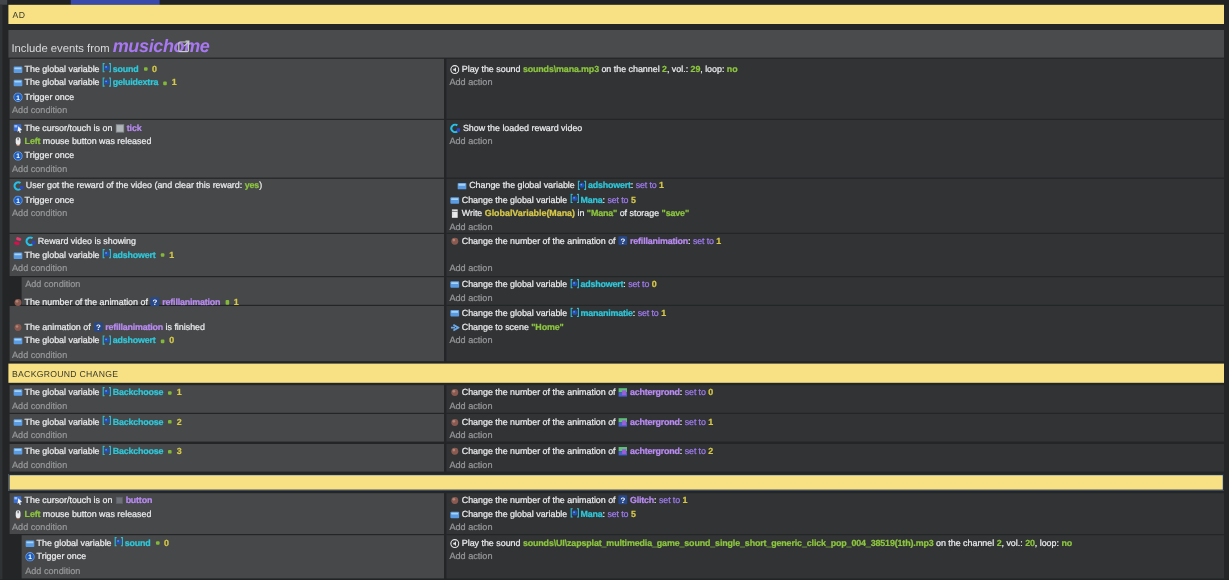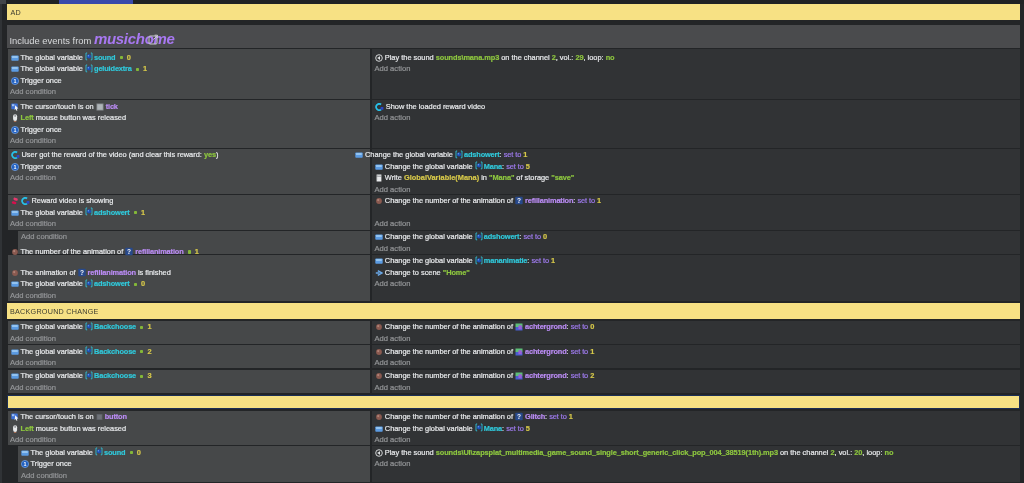--- a/index.html
+++ b/index.html
@@ -88,21 +88,21 @@
 <div class="bx" style="left:372.2px;top:149px;width:647.8px;height:44.5px;background:#313335;"></div>
 <div class="row row" style="left:10.5px;top:149.2px"><svg width="9" height="8" viewBox="0 0 9 8" style="vertical-align:-2px">
         <path d="M 6.1 1.5 A 3.1 3.1 0 1 0 6.1 6.5" fill="none" stroke="#27c0e8" stroke-width="1.7"></path>
         <rect x="5.6" y="3.9" width="2.8" height="2.8" rx="0.4" fill="#2b47c8"></rect>
       </svg>User got the reward of the video (and clear this reward: <b class="g">yes</b>)</div>
 <div class="row row" style="left:10.5px;top:160.8px"><svg width="8" height="8" viewBox="0 0 8 8" style="vertical-align:-2px">
         <circle cx="4" cy="4" r="3.6" fill="#1f5fc0" stroke="#7aa8e8" stroke-width="0.7"></circle>
         <text x="4" y="6" font-family="Liberation Sans" font-size="5.4" font-weight="bold" fill="#fff" text-anchor="middle">1</text>
       </svg>Trigger once</div>
 <div class="add row" style="left:10px;top:172.4px">Add condition</div>
-<div class="row row" style="left:355px;top:149.2px"><svg width="8" height="8" viewBox="0 0 8 8" style="vertical-align:-2px">
+<div class="row row" style="left:381px;top:149.2px"><svg width="8" height="8" viewBox="0 0 8 8" style="vertical-align:-2px">
         <rect x="0.3" y="1.4" width="7.4" height="5.4" rx="0.8" fill="#5b9be2"></rect>
         <rect x="1" y="2.2" width="5.8" height="1.5" rx="0.5" fill="#a8d2f5"></rect>
       </svg>Change the global variable <svg width="8" height="9" viewBox="0 0 8 9" style="vertical-align:-1.5px;margin-right:1px">
         <path d="M2.2 1.0 H1.0 V7.8 H2.2" fill="none" stroke="#2fc0d8" stroke-width="0.9"></path>
         <path d="M5.8 1.0 H7.0 V7.8 H5.8" fill="none" stroke="#2fc0d8" stroke-width="0.9"></path>
         <circle cx="4" cy="4.4" r="2.1" fill="#1d50b8"></circle>
         <circle cx="3.4" cy="3.8" r="0.7" fill="#6aa0e8"></circle>
       </svg><b class="t">adshowert</b>: <span class="st">set to</span> <b class="n">1</b></div>
 <div class="row row" style="left:374.8px;top:160.8px"><svg width="8" height="8" viewBox="0 0 8 8" style="vertical-align:-2px">
         <rect x="0.3" y="1.4" width="7.4" height="5.4" rx="0.8" fill="#5b9be2"></rect>

